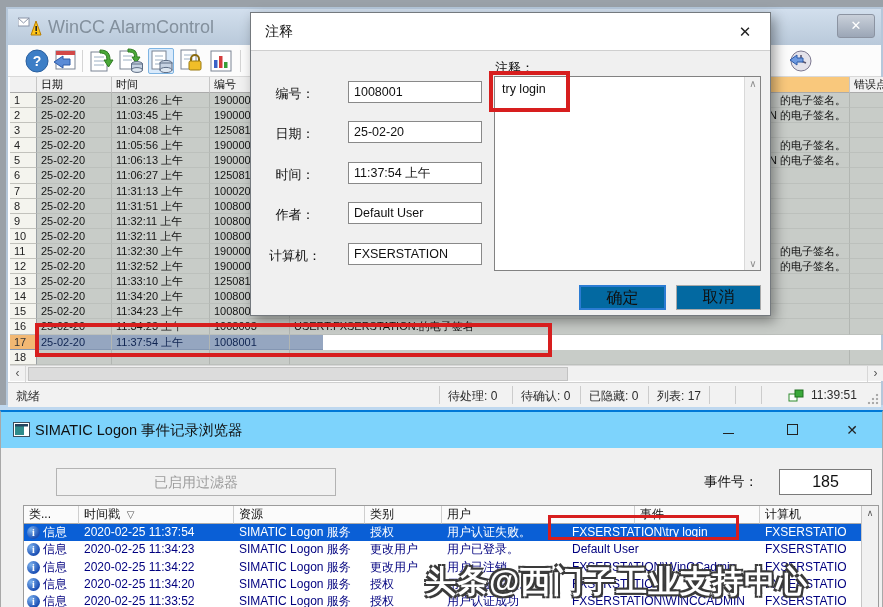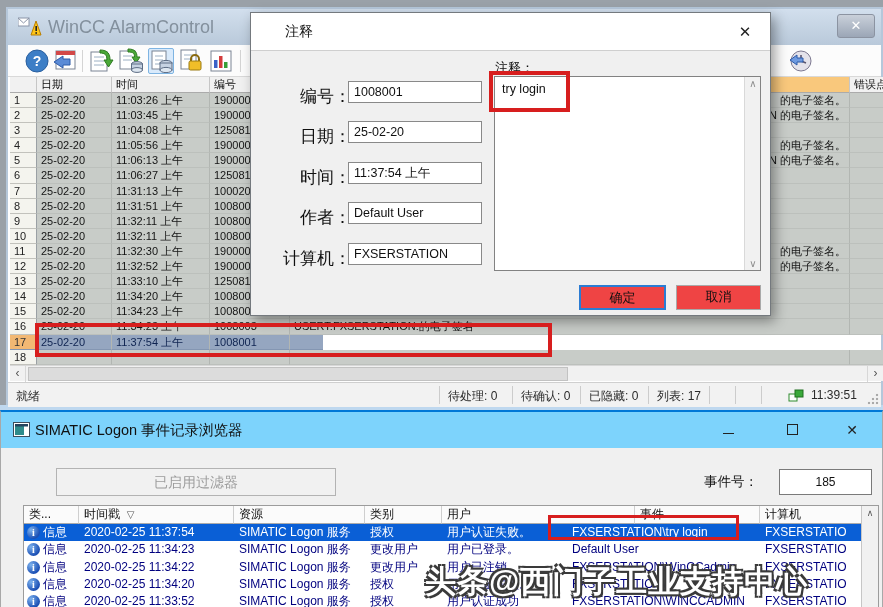--- a/index.html
+++ b/index.html
@@ -41,45 +41,45 @@
     radial-gradient(circle at 2px 10px,#aaa 1.2px,transparent 1.6px),
     radial-gradient(circle at 6px 10px,#aaa 1.2px,transparent 1.6px),
     radial-gradient(circle at 10px 10px,#aaa 1.2px,transparent 1.6px),
     radial-gradient(circle at 6px 6px,#aaa 1.2px,transparent 1.6px),
     radial-gradient(circle at 10px 6px,#aaa 1.2px,transparent 1.6px),
     radial-gradient(circle at 10px 2px,#aaa 1.2px,transparent 1.6px)}
 
   
   #dlg{position:absolute;left:250px;top:12px;width:521px;height:304px;background:#f0f0f0;border:1px solid #74797e;box-shadow:4px 5px 12px rgba(0,0,0,.38)}
   #dlg-title{position:absolute;left:0;top:0;width:100%;height:38px;background:#fff;border-bottom:1px solid #cfcfcf}
-  #dlg-title .t{position:absolute;left:34px;top:10px;font-size:14px;color:#101010}
+  #dlg-title .t{position:absolute;left:14px;top:10px;font-size:14px;color:#101010}
   #dlg-close{position:absolute;right:12px;top:8px;width:26px;height:22px;text-align:center;font-size:15px;color:#222;line-height:22px}
-  .fld-label{position:absolute;left:12px;width:88px;text-align:right;font-size:17px;color:#101010}
+  .fld-label{position:absolute;left:0;width:88px;text-align:center;font-size:13px;color:#101010}
   .fld-input{position:absolute;left:97px;width:134px;height:22px;background:#fff;border:1px solid #898989;font-size:12.5px;line-height:20px;padding-left:5px;color:#101010;overflow:hidden;white-space:nowrap}
   #cmt-label{position:absolute;left:244px;top:46px;font-size:13px;color:#101010}
   #cmt-box{position:absolute;left:243px;top:63px;width:267px;height:195px;background:#fff;border:1px solid #828282}
   #cmt-text{position:absolute;left:7px;top:5px;font-size:12.5px;color:#101010}
   #cmt-scroll{position:absolute;right:0;top:0;width:16px;height:100%;background:#f1f1f1;border-left:1px solid #d9d9d9;color:#8e8e8e;font-size:10px}
   #cmt-scroll .up{position:absolute;top:1px;left:0;width:16px;text-align:center}
   #cmt-scroll .dn{position:absolute;bottom:1px;left:0;width:16px;text-align:center}
-  .dlg-btn{position:absolute;top:272px;height:25px;background:#ef4444;font-size:13px;color:#101010;text-align:center;line-height:22px}
+  .dlg-btn{position:absolute;top:272px;height:25px;background:#0369a1;font-size:16px;color:#101010;text-align:center;line-height:22px}
   #btn-ok{left:328px;width:87px;border:2px solid #2b7cd3}
   #btn-cancel{left:425px;width:85px;border:1px solid #a9a9a9}
 
   
   #lw{position:absolute;left:0;top:410px;width:883px;height:197px;background:#f0f0f0;border-top:2px solid #0078d7;border-left:1px solid #a8a8a8;border-right:1px solid #a8a8a8}
   #lw-title{position:absolute;left:0;top:0;width:100%;height:36px;background:#7dd3fc}
   #lw-title .t{position:absolute;left:34px;top:9px;font-size:14.5px;color:#111}
   .cap{position:absolute;top:8px;width:30px;height:20px;text-align:center;color:#222}
   #cap-min{left:712px}#cap-max{left:776px}#cap-close{left:836px;font-size:14px;line-height:20px}
   #cap-min i{display:inline-block;width:11px;height:1px;background:#222;margin-top:10px}
   #cap-max i{display:inline-block;width:11px;height:11px;border:1px solid #222;margin-top:4px}
   #btn-filter{position:absolute;left:55px;top:56px;width:280px;height:28px;background:#f1f1f1;border:1px solid #b3b3b3;color:#9c9c9c;font-size:14px;text-align:center;line-height:26px}
   #evt-label{position:absolute;left:703px;top:61px;font-size:13.5px;color:#111}
-  #evt-no{position:absolute;left:778px;top:57px;width:93px;height:26px;background:#fff;border:1px solid #7a7a7a;font-size:12px;color:#111;text-align:center;line-height:24px}
+  #evt-no{position:absolute;left:778px;top:57px;width:93px;height:26px;background:#fff;border:1px solid #7a7a7a;font-size:16px;color:#111;text-align:center;line-height:24px}
   #lg-table{position:absolute;left:22px;top:93px;width:856px;height:104px;background:#fff;border:1px solid #9c9c9c;border-bottom:none;overflow:hidden}
   #lg-head{display:flex;height:18px}
   .lh{height:18px;background:#fbfbfb;border-right:1px solid #cfcfcf;border-bottom:1px solid #ababab;font-size:12px;line-height:17px;padding-left:5px;color:#111;white-space:nowrap;overflow:hidden}
   .lw0{width:55px}.lw1{width:155px}.lw2{width:131px}.lw3{width:77px}.lw4{width:125px}.lw5{width:193px}.lw6{width:102px}
   .lg-row{display:flex;height:17.3px;background:#fff}
   .lg-row.sel{background:#0a5fd6}
   .lg-cell{height:17.3px;font-size:12px;line-height:17px;color:#00007f;padding-left:5px;white-space:nowrap;overflow:hidden}
   .lg-row.sel .lg-cell{color:#fff}
   .lg-type{display:flex;align-items:center;gap:3px;padding-left:3px}
   .info-ico{display:inline-block;width:13px;height:13px;border-radius:50%;background:radial-gradient(circle at 4px 4px,#7cb2ee,#1b4fb4 70%);color:#fff;font-size:10px;font-weight:bold;text-align:center;line-height:13px;font-family:"Liberation Serif",serif;flex:none}

